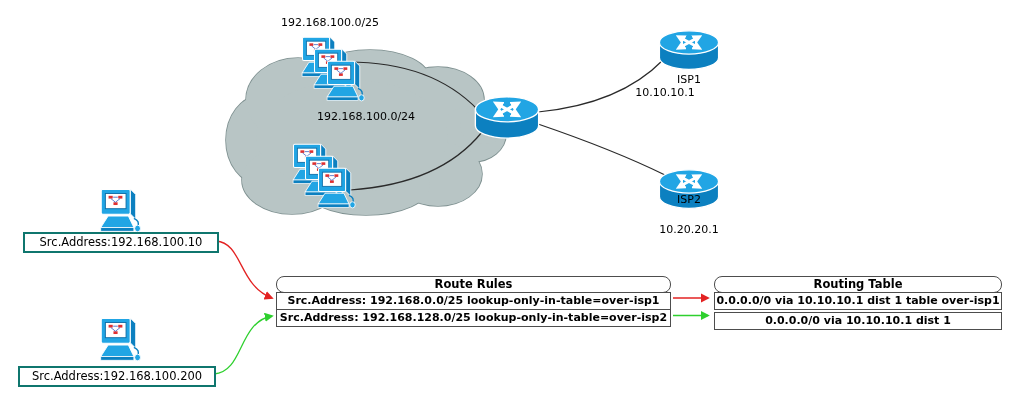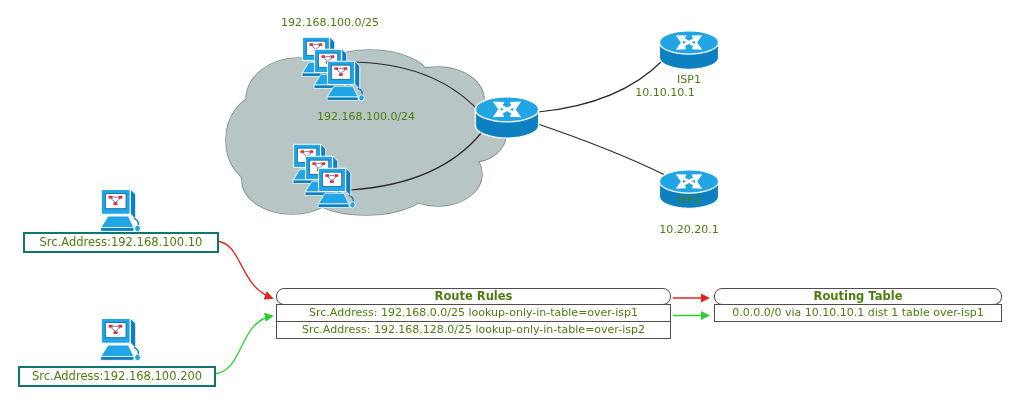--- a/index.html
+++ b/index.html
@@ -1,25 +1,25 @@
 <!DOCTYPE html>
 <html><head>
 <meta charset="utf-8">
 <style>
   html,body{margin:0;padding:0;background:#fff;}
   .stage{position:relative;width:1024px;height:407px;background:#fff;overflow:hidden;
-         font-family:"DejaVu Sans","Liberation Sans",sans-serif;color:#4d7c0f;}
+         font-family:"DejaVu Sans","Liberation Sans",sans-serif;color:#000000;}
   svg.layer{position:absolute;left:0;top:0;}
   .lbl{position:absolute;text-align:center;font-size:11px;line-height:12px;white-space:nowrap;}
   .hostbox{position:absolute;border:2px solid #0f766e;background:#fff;text-align:center;
            font-size:11.5px;line-height:17px;height:17px;white-space:nowrap;}
   .ntable{position:absolute;}
   .trow{border:1px solid #4d4d4d;margin-top:-1px;background:#fff;text-align:center;
-        font-size:11px;height:16px;line-height:16px;white-space:nowrap;overflow:visible;}
-  .trow.thead{margin-top:16px;height:15px;line-height:15px;font-weight:bold;font-size:11.5px;border-radius:8px;}
+        font-size:11px;height:16px;line-height:16px;white-space:nowrap;overflow:visible;font-weight:bold;}
+  .trow.thead{margin-top:4px;height:15px;line-height:15px;font-weight:bold;font-size:11.5px;border-radius:8px;}
   .trow.gap{margin-top:2px;}
 </style>
 </head>
 <body>
 
 <div class="stage">
 
   <svg class="layer" width="1024" height="407" viewBox="0 0 1024 407">
     <defs>
 
@@ -132,15 +132,16 @@
 
   <div class="ntable" style="left:276px;top:272px;width:395px">
     <div class="trow thead">Route Rules</div>
     <div class="trow">Src.Address: 192.168.0.0/25 lookup-only-in-table=over-isp1</div>
     <div class="trow">Src.Address: 192.168.128.0/25 lookup-only-in-table=over-isp2</div>
   </div>
 
   <div class="ntable" style="left:714px;top:272px;width:288px">
     <div class="trow thead">Routing Table</div>
     <div class="trow">0.0.0.0/0 via 10.10.10.1 dist 1 table over-isp1</div>
+    <div class="trow gap">0.0.0.0/0 via 10.10.10.1 dist 1</div>
   </div>
 
 </div>
 
 </body></html>

